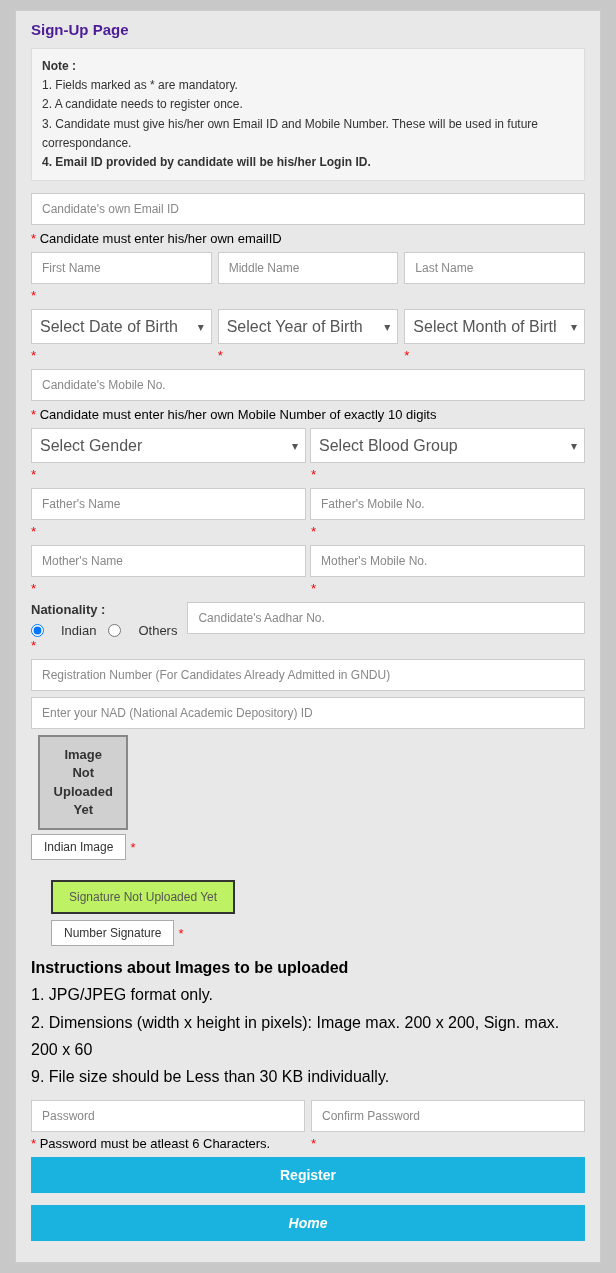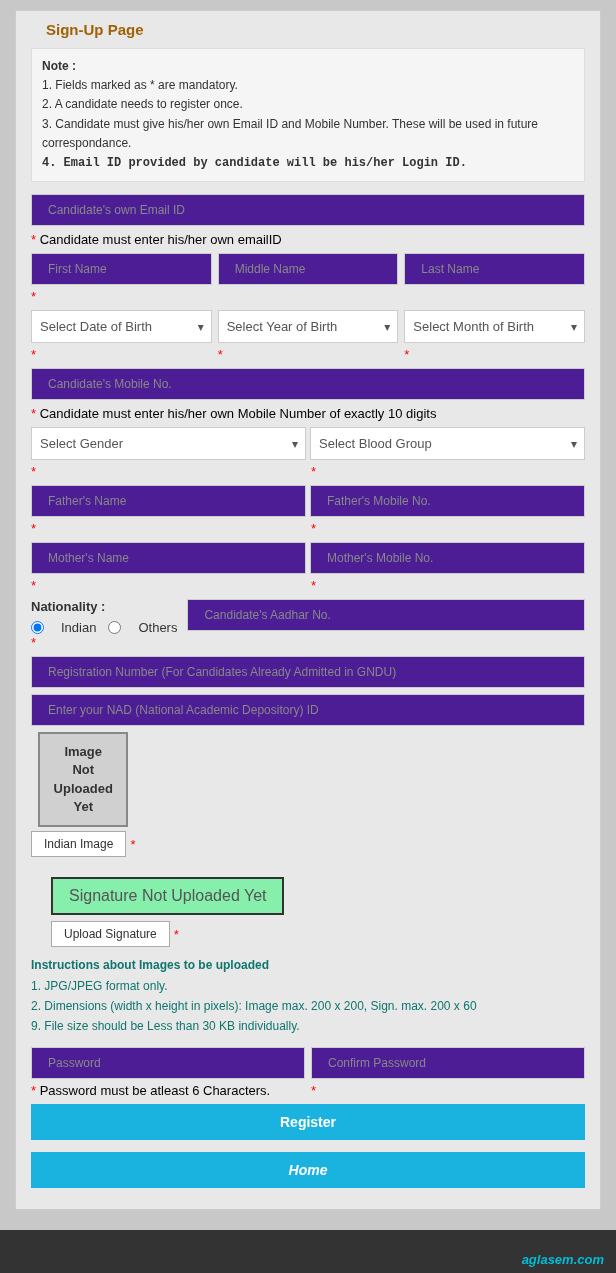--- a/index.html
+++ b/index.html
@@ -16,48 +16,46 @@
       padding: 10px 15px 20px 15px;
     }
     .form-container {
       background: #e8e8e8;
       border: 1px solid #ccc;
       padding: 10px 15px 15px 15px;
     }
     .page-title {
       font-size: 15px;
       font-weight: bold;
-      color: #a16207;
+      color: #4c1d95;
       margin-bottom: 10px;
-      margin-left: 15px;
     }
     .note-box {
       background: #f5f5f5;
       border: 1px solid #ddd;
       padding: 8px 10px;
       margin-bottom: 12px;
       font-size: 12px;
       color: #333;
       line-height: 1.6;
     }
     .note-box .note-label {
       font-weight: bold;
     }
     .note-box .bold-text {
       font-weight: bold;
-      font-family: Liberation Mono, monospace;
     }
     .form-row {
       margin-bottom: 6px;
     }
     .full-input {
       width: 100%;
-      padding: 8px 16px;
+      padding: 8px 10px;
       border: 1px solid #ccc;
-      background: #4c1d95;
+      background: #ffffff;
       font-size: 12px;
       color: #888;
       outline: none;
     }
     .full-input::placeholder { color: #888; }
     .required-star {
       color: red;
       font-size: 13px;
     }
     .three-col {
@@ -76,21 +74,21 @@
     .name-three-col .col-last { flex: 1; }
     .select-wrapper {
       position: relative;
       display: block;
     }
     .select-wrapper select {
       width: 100%;
       padding: 8px 28px 8px 8px;
       border: 1px solid #ccc;
       background: #fff;
-      font-size: 13px;
+      font-size: 16px;
       color: #555;
       appearance: none;
       -webkit-appearance: none;
       outline: none;
       cursor: pointer;
     }
     .select-wrapper::after {
       content: '▾';
       position: absolute;
       right: 8px;
@@ -168,38 +166,38 @@
       margin-bottom: 4px;
     }
     .signature-upload-box {
       display: flex;
       flex-direction: column;
       align-items: flex-start;
       margin-left: 20px;
     }
     .signature-placeholder {
       border: 2px solid #333;
-      background: #86efac;
+      background: #bef264;
       padding: 8px 16px;
-      font-size: 16px;
+      font-size: 12px;
       color: #555;
       margin-bottom: 6px;
       white-space: nowrap;
     }
     .upload-btn {
       background: #fff;
       border: 1px solid #aaa;
       padding: 5px 12px;
       font-size: 12px;
       color: #333;
       cursor: pointer;
     }
     .instructions-box {
-      font-size: 12px;
-      color: #0f766e;
+      font-size: 16px;
+      color: #000000;
       line-height: 1.7;
       margin-bottom: 10px;
     }
     .instructions-box .instructions-title {
       font-weight: bold;
     }
     .password-row {
       display: flex;
       gap: 6px;
       margin-bottom: 4px;
@@ -406,21 +404,21 @@
       <div class="image-upload-box">
         <div class="image-placeholder">Image<br>Not<br>Uploaded<br>Yet</div>
         <div style="display:flex;align-items:center;gap:4px;">
           <button class="upload-btn">Indian Image</button>
           <span class="required-star">*</span>
         </div>
       </div>
       <div class="signature-upload-box">
         <div class="signature-placeholder">Signature Not Uploaded Yet</div>
         <div style="display:flex;align-items:center;gap:4px;">
-          <button class="upload-btn">Upload Signature</button>
+          <button class="upload-btn">Number Signature</button>
           <span class="required-star">*</span>
         </div>
       </div>
     </div>
 
     <div class="instructions-box">
       <div class="instructions-title">Instructions about Images to be uploaded</div>
       <div>1. JPG/JPEG format only.</div>
       <div>2. Dimensions (width x height in pixels): Image max. 200 x 200, Sign. max. 200 x 60</div>
       <div>9. File size should be Less than 30 KB individually.</div>

